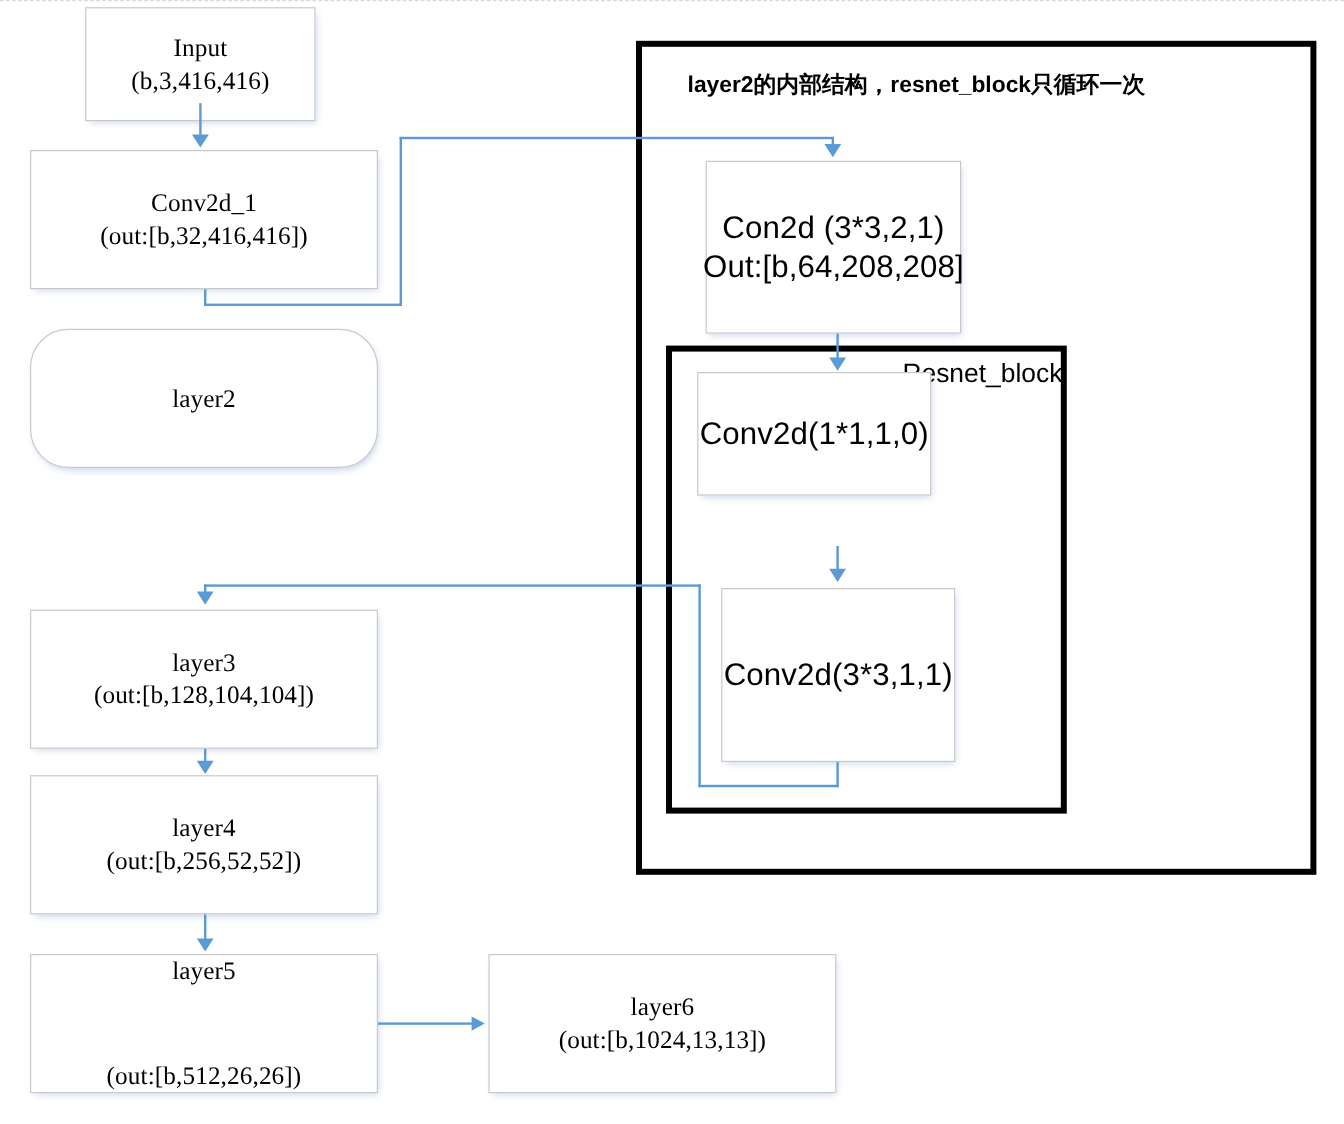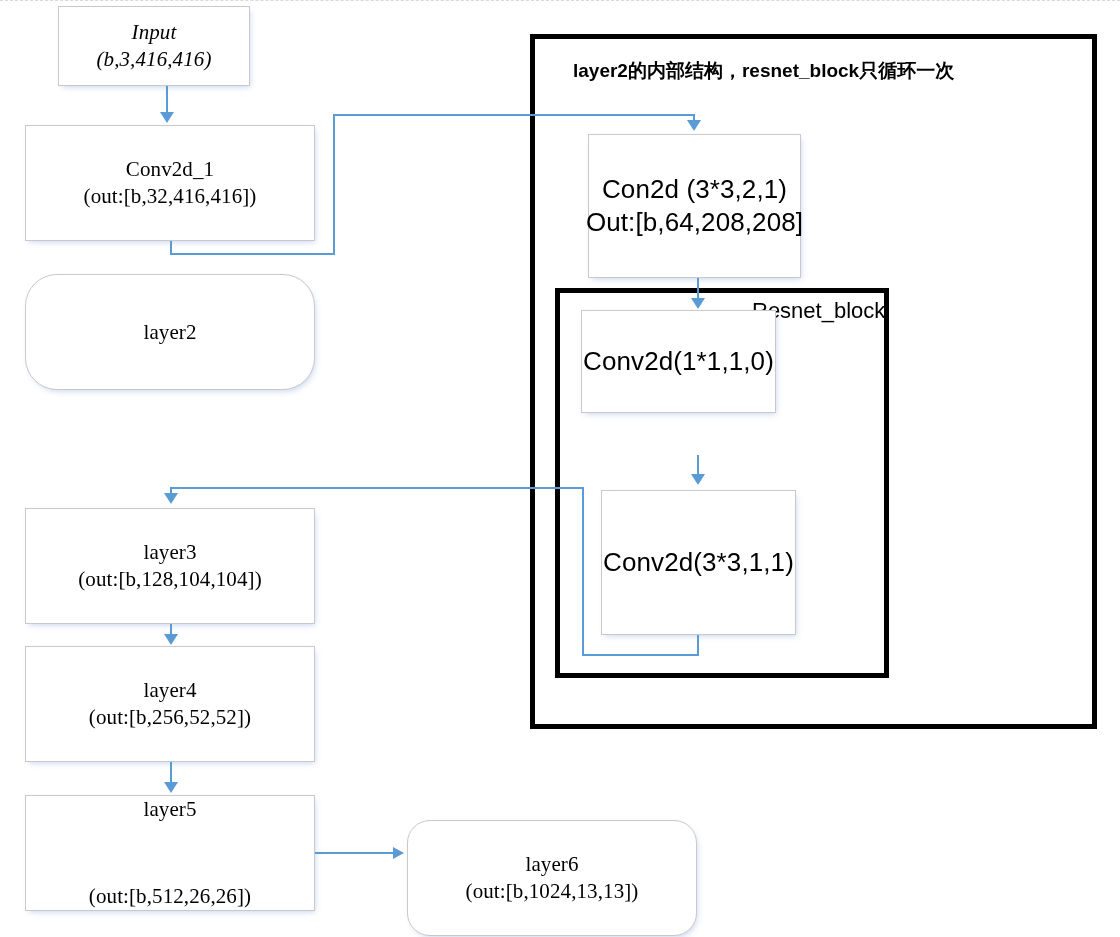--- a/index.html
+++ b/index.html
@@ -87,21 +87,21 @@
     border-left: 11px solid #5B9BD5;
   }
 </style>
 </head>
 <body>
 
 <div id="canvas">
 
   <div class="page-edge"></div>
 
-  <div class="box" id="box-input" style="left:58px; top:6px; width:192px; height:80px;font-style:italic;">
+  <div class="box" id="box-input" style="left:71px; top:6px; width:192px; height:95px;">
     <span class="l1">Input</span>
     <span class="l2">(b,3,416,416)</span>
   </div>
 
   <div class="box" id="box-conv2d1" style="left:25px; top:125px; width:290px; height:116px;text-align:right;">
     <span class="l1">Conv2d_1</span>
     <span class="l2">(out:[b,32,416,416])</span>
   </div>
 
   <div class="box" id="box-layer2" style="left:25px; top:274px; width:290px; height:116px;border-radius:32px;">
@@ -116,21 +116,21 @@
   <div class="box" id="box-layer4" style="left:25px; top:646px; width:290px; height:116px;">
     <span class="l1">layer4</span>
     <span class="l2">(out:[b,256,52,52])</span>
   </div>
 
   <div class="box" id="box-layer5" style="left:25px; top:795px; width:290px; height:116px;justify-content:space-between;">
     <span class="l1">layer5</span>
     <span class="l2">(out:[b,512,26,26])</span>
   </div>
 
-  <div class="box" id="box-layer6" style="left:407px; top:820px; width:290px; height:116px;border-radius:23px;">
+  <div class="box" id="box-layer6" style="left:407px; top:795px; width:290px; height:116px;">
     <span class="l1">layer6</span>
     <span class="l2">(out:[b,1024,13,13])</span>
   </div>
 
   <div class="panel" id="panel-outer" style="left:530px; top:34px; width:567px; height:695px;"></div>
 
   <div class="panel-title" id="panel-outer-title" style="left:573px; top:58px;">layer2的内部结构，resnet_block只循环一次</div>
 
   <div class="box sans" id="box-con2d-s2" style="left:588px; top:134px; width:213px; height:144px;">
     <span class="l1">Con2d (3*3,2,1)</span>

